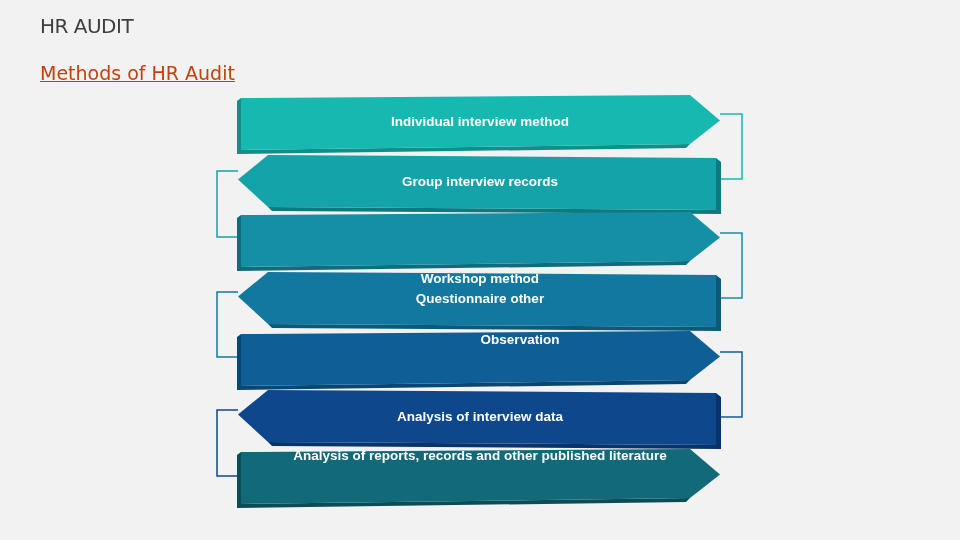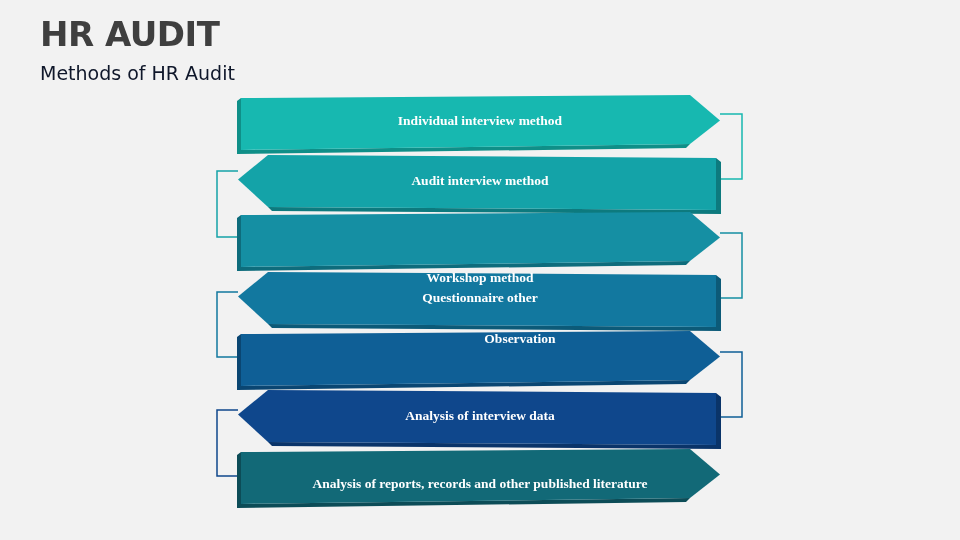--- a/index.html
+++ b/index.html
@@ -1,20 +1,20 @@
 <!DOCTYPE html>
 <html><head>
 <meta charset="utf-8">
 <style>
   html, body { margin:0; padding:0; }
   body { width:960px; height:540px; background:#f2f2f2; position:relative; overflow:hidden; font-family:"DejaVu Sans", sans-serif; }
-  .title { position:absolute; left:40px; top:14px; font-size:34px; font-weight:bold; color:#3f3f3f; letter-spacing:-0.5px; font-family:"DejaVu Sans", sans-serif; }
-  .subtitle { position:absolute; left:40px; top:62px; font-size:19px; color:#0f172a; font-family:"DejaVu Sans", sans-serif; }
+  .title { position:absolute; left:40px; top:14px; font-size:20px; font-weight:normal; color:#3f3f3f; letter-spacing:-0.5px; font-family:"DejaVu Sans", sans-serif; }
+  .subtitle { position:absolute; left:40px; top:62px; font-size:19px; color:#c2410c; font-family:"DejaVu Sans", sans-serif;text-decoration:underline; }
   svg.diagram { position:absolute; left:0; top:0; }
-  .label { position:absolute; color:#ffffff; font-size:13.5px; font-weight:bold; text-align:center; white-space:nowrap; transform:translate(-50%,-50%); font-family:Liberation Serif, serif; }
+  .label { position:absolute; color:#ffffff; font-size:13.5px; font-weight:bold; text-align:center; white-space:nowrap; transform:translate(-50%,-50%); font-family:Liberation Sans, sans-serif; }
 </style>
 </head>
 <body>
 
 <div class="title">HR AUDIT</div>
 <div class="subtitle">Methods of HR Audit</div>
 
 <svg class="diagram" width="960" height="540">
 
   <g fill="none" stroke-width="1.5">
@@ -52,19 +52,19 @@
       </g>
       <g>
         <polygon points="237,455 241,452 241,504 690,498 686,502 237,508" fill="#0c4c57"></polygon>
         <polygon points="241,452 690,449 720,474.5 690,498 241,504" fill="#126977"></polygon>
       </g>
     </g>
 </svg>
 
 <div id="labels">
     <div class="label" style="left: 480px; top: 120.5px;">Individual interview method</div>
-    <div class="label" style="left: 480px; top: 180.5px;">Audit interview method</div>
+    <div class="label" style="left: 480px; top: 180.5px;">Group interview records</div>
     <div class="label" style="left: 480px; top: 237.5px; margin-top: 40px;">Workshop method</div>
     <div class="label" style="left: 480px; top: 297.5px;">Questionnaire other</div>
     <div class="label" style="left: 480px; top: 339px; margin-left: 40px;">Observation</div>
     <div class="label" style="left: 480px; top: 415.5px;">Analysis of interview data</div>
-    <div class="label" style="left: 480px; top: 484px; text-align: right;">Analysis of reports, records and other published literature</div>
+    <div class="label" style="left: 480px; top: 455px; text-align: right;">Analysis of reports, records and other published literature</div>
   </div>
 
 </body></html>

